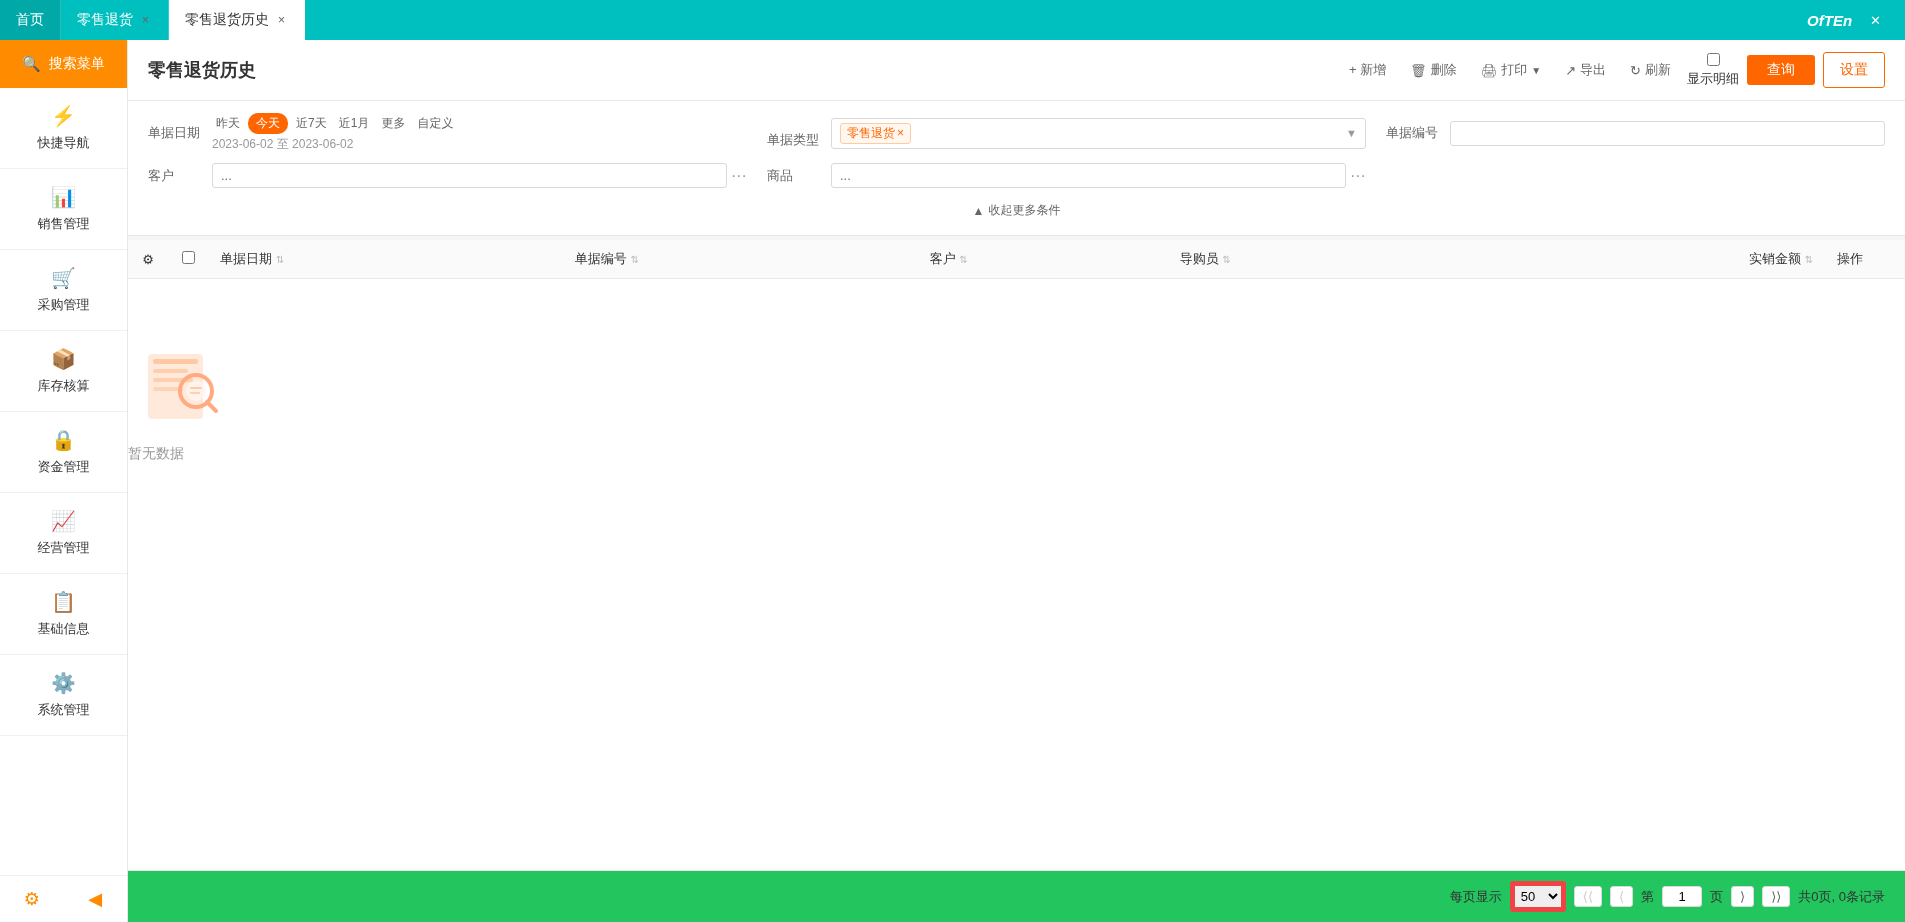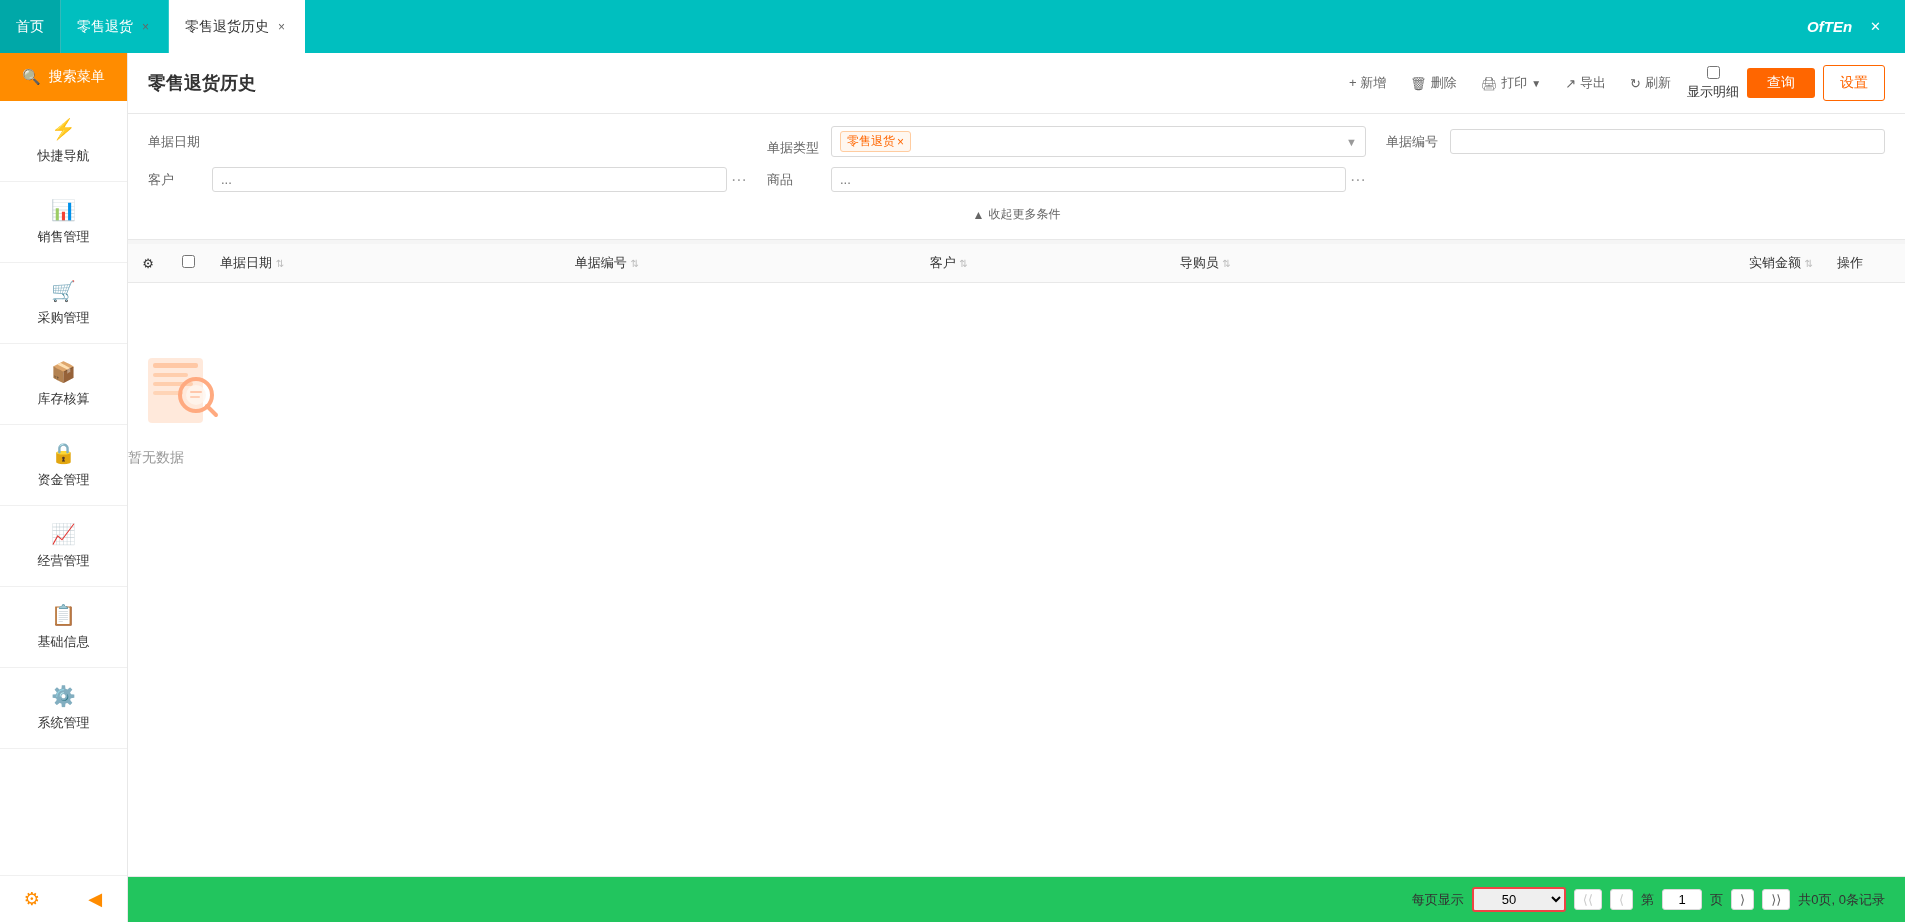--- a/index.html
+++ b/index.html
@@ -1,20 +1,20 @@
 <!DOCTYPE html>
 <html><head>
   <meta charset="utf-8">
   <style>
     * { box-sizing: border-box; margin: 0; padding: 0; font-family: 'Microsoft YaHei', Arial, sans-serif; }
     body { display: flex; flex-direction: column; height: 922px; overflow: hidden; background: #f5f5f5; }
 
     
     .top-bar {
-      height: 53px;
+      height: 40px;
       background: #00bfbf;
       display: flex;
       align-items: center;
       padding: 0 0 0 0;
       flex-shrink: 0;
     }
     .top-bar .tabs {
       display: flex;
       align-items: stretch;
       height: 100%;
@@ -347,23 +347,23 @@
       justify-content: flex-end;
       padding: 10px 20px;
       border-top: 1px solid #e8e8e8;
       gap: 8px;
       font-size: 13px;
       color: #333;
       flex-shrink: 0;
       background: #22c55e;
     }
     .page-size-select {
-      border: 2px solid #ef4444;
-      border-radius: 3px;
-      padding: 2px 24px;
+      border: 5px solid #ef4444;
+      border-radius: 3px;
+      padding: 2px 2px;
       font-size: 13px;
     }
     .page-nav-btn {
       border: 1px solid #d9d9d9;
       background: #fff;
       border-radius: 3px;
       padding: 2px 8px;
       cursor: pointer;
       color: #666;
       font-size: 13px;
@@ -488,20 +488,31 @@
           <span>设置</span>
         </button>
       </div>
     </div>
 
     <div class="filter-area">
       <div class="filter-row">
 
         <div class="filter-item" style="flex:1.2;">
           <span class="filter-label">单据日期</span>
+          <div class="filter-control" style="flex-direction:column;align-items:flex-start;gap:2px;">
+            <div class="date-shortcuts">
+              <span class="date-shortcut">昨天</span>
+              <span class="date-shortcut active">今天</span>
+              <span class="date-shortcut">近7天</span>
+              <span class="date-shortcut">近1月</span>
+              <span class="date-shortcut">更多</span>
+              <span class="date-shortcut">自定义</span>
+            </div>
+            <span class="date-range">2023-06-02 至 2023-06-02</span>
+          </div>
         </div>
 
         <div class="filter-item" style="flex:1.2;align-items:flex-end;">
           <span class="filter-label">单据类型</span>
           <div class="filter-control">
             <div class="filter-select" style="flex:1;">
               <span class="filter-select-tag">
                 <span>零售退货</span>
                 <span style="cursor:pointer;">×</span>
               </span>

